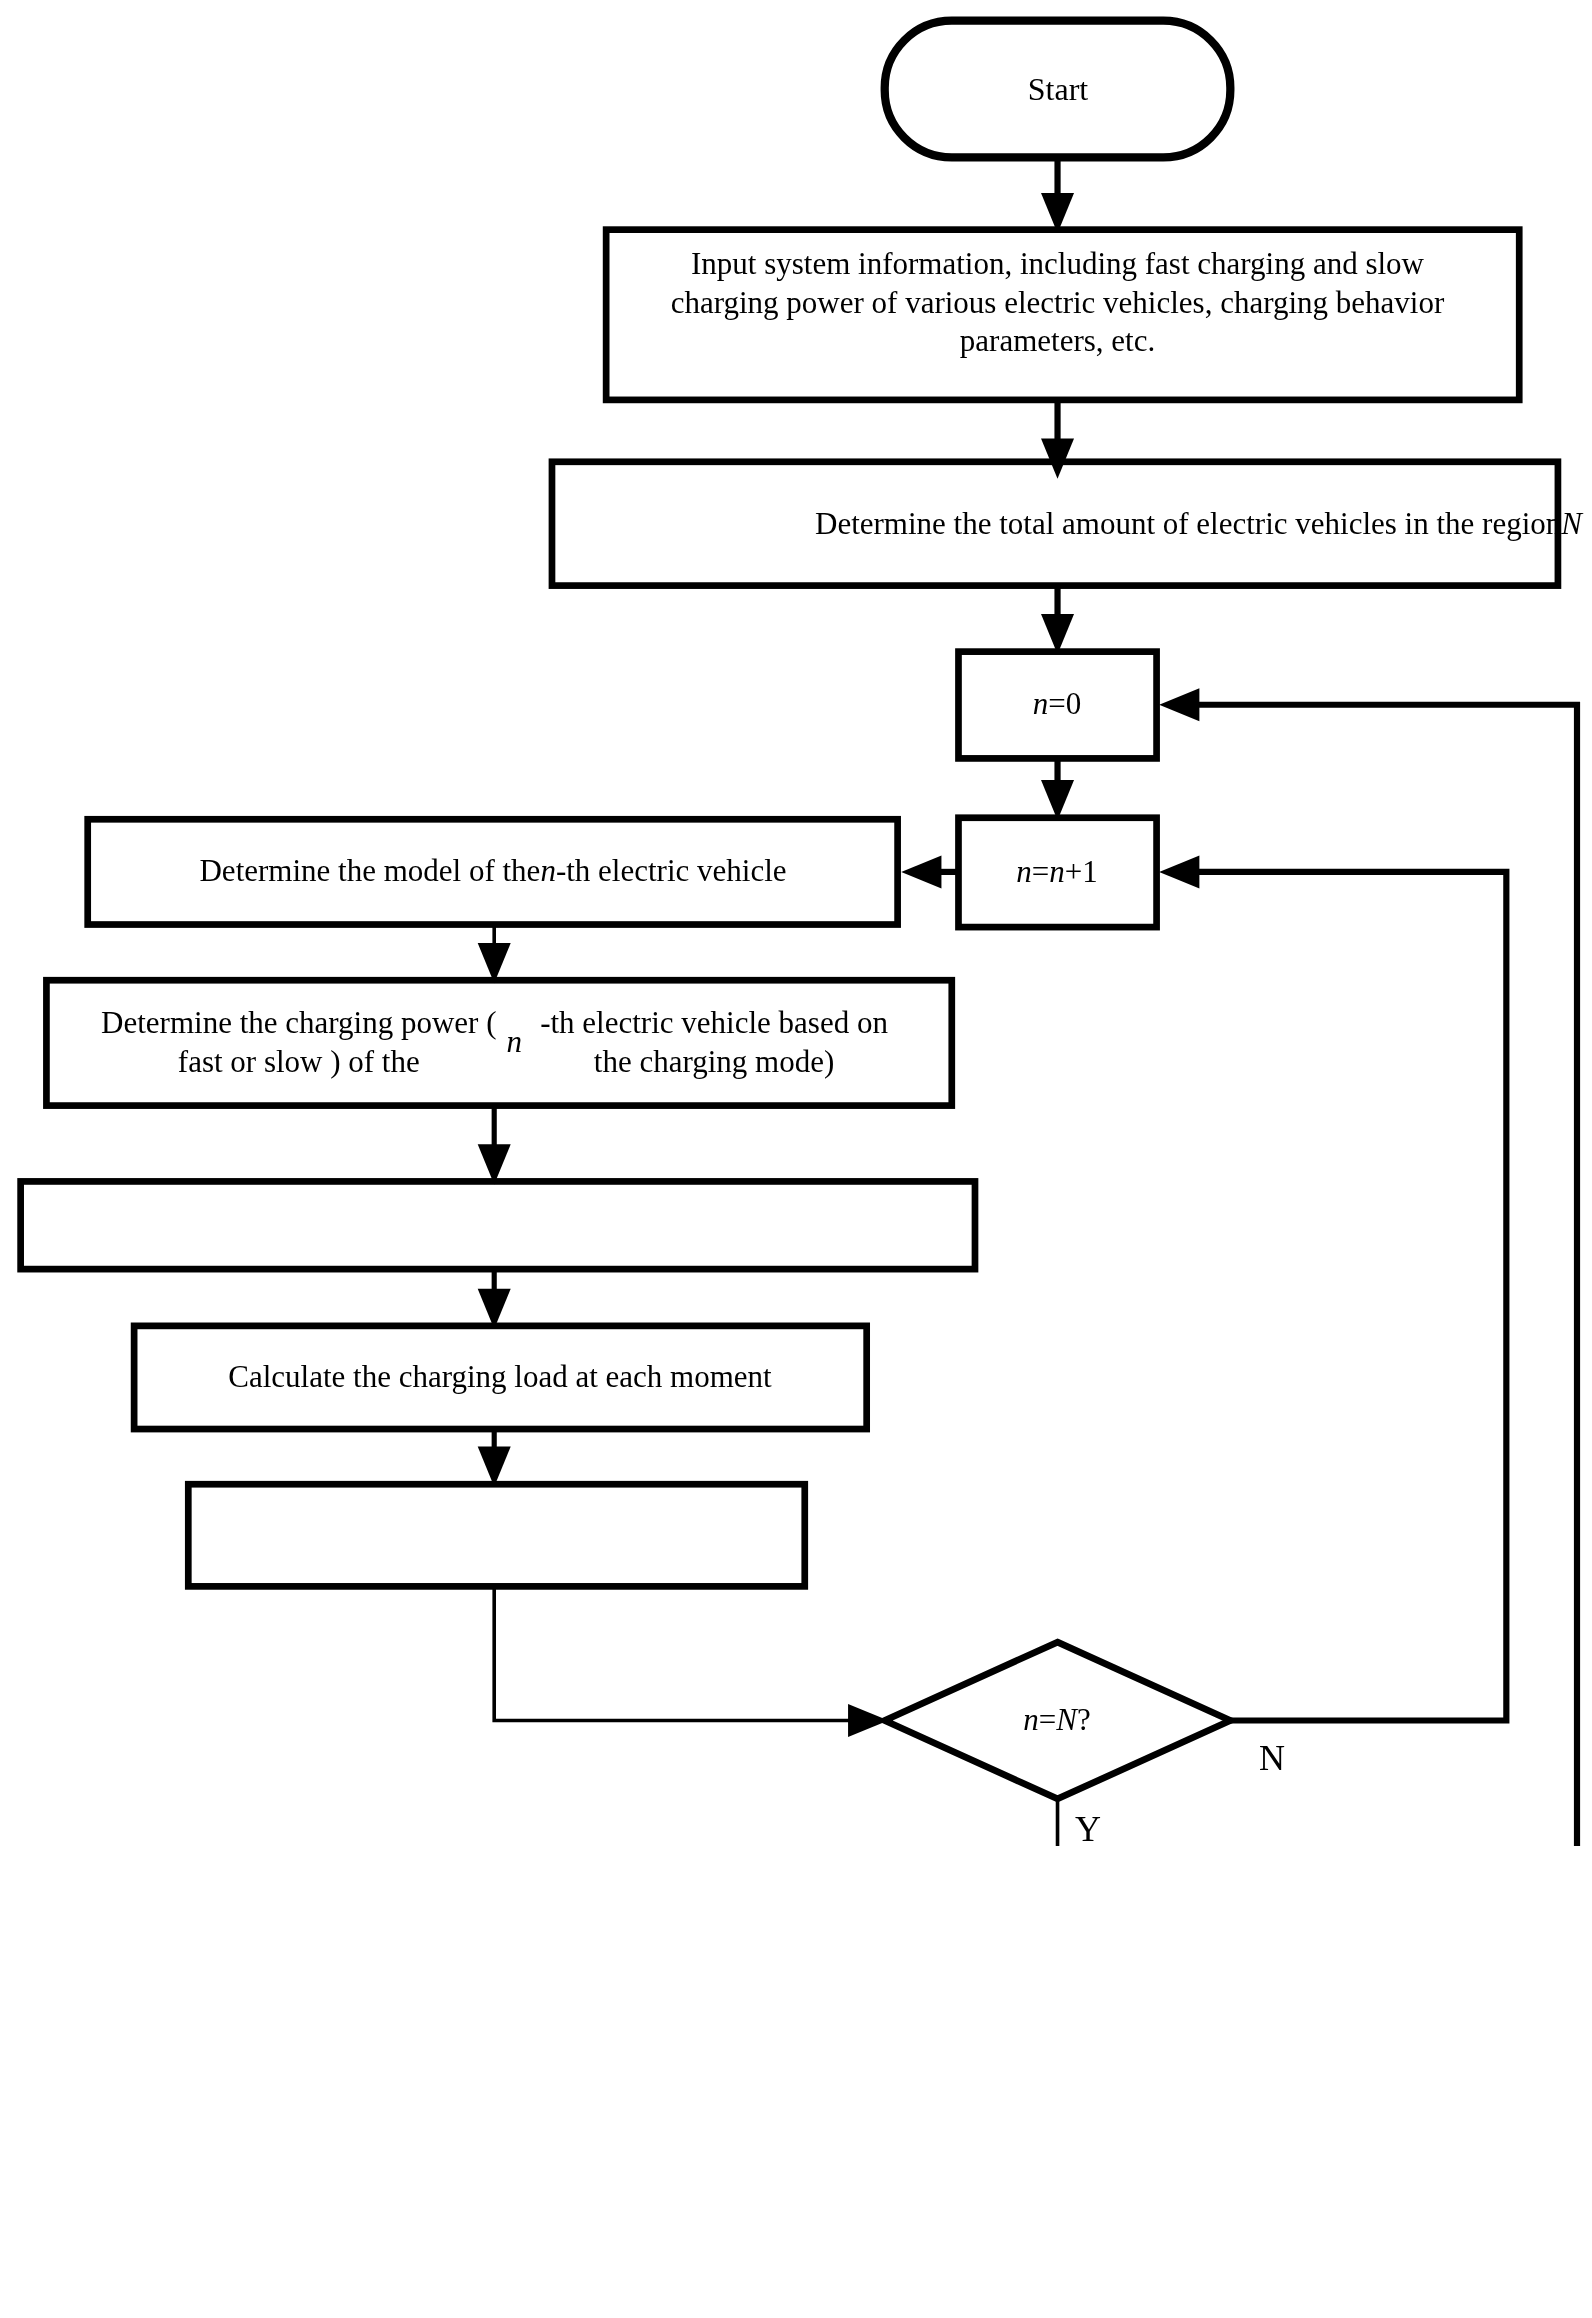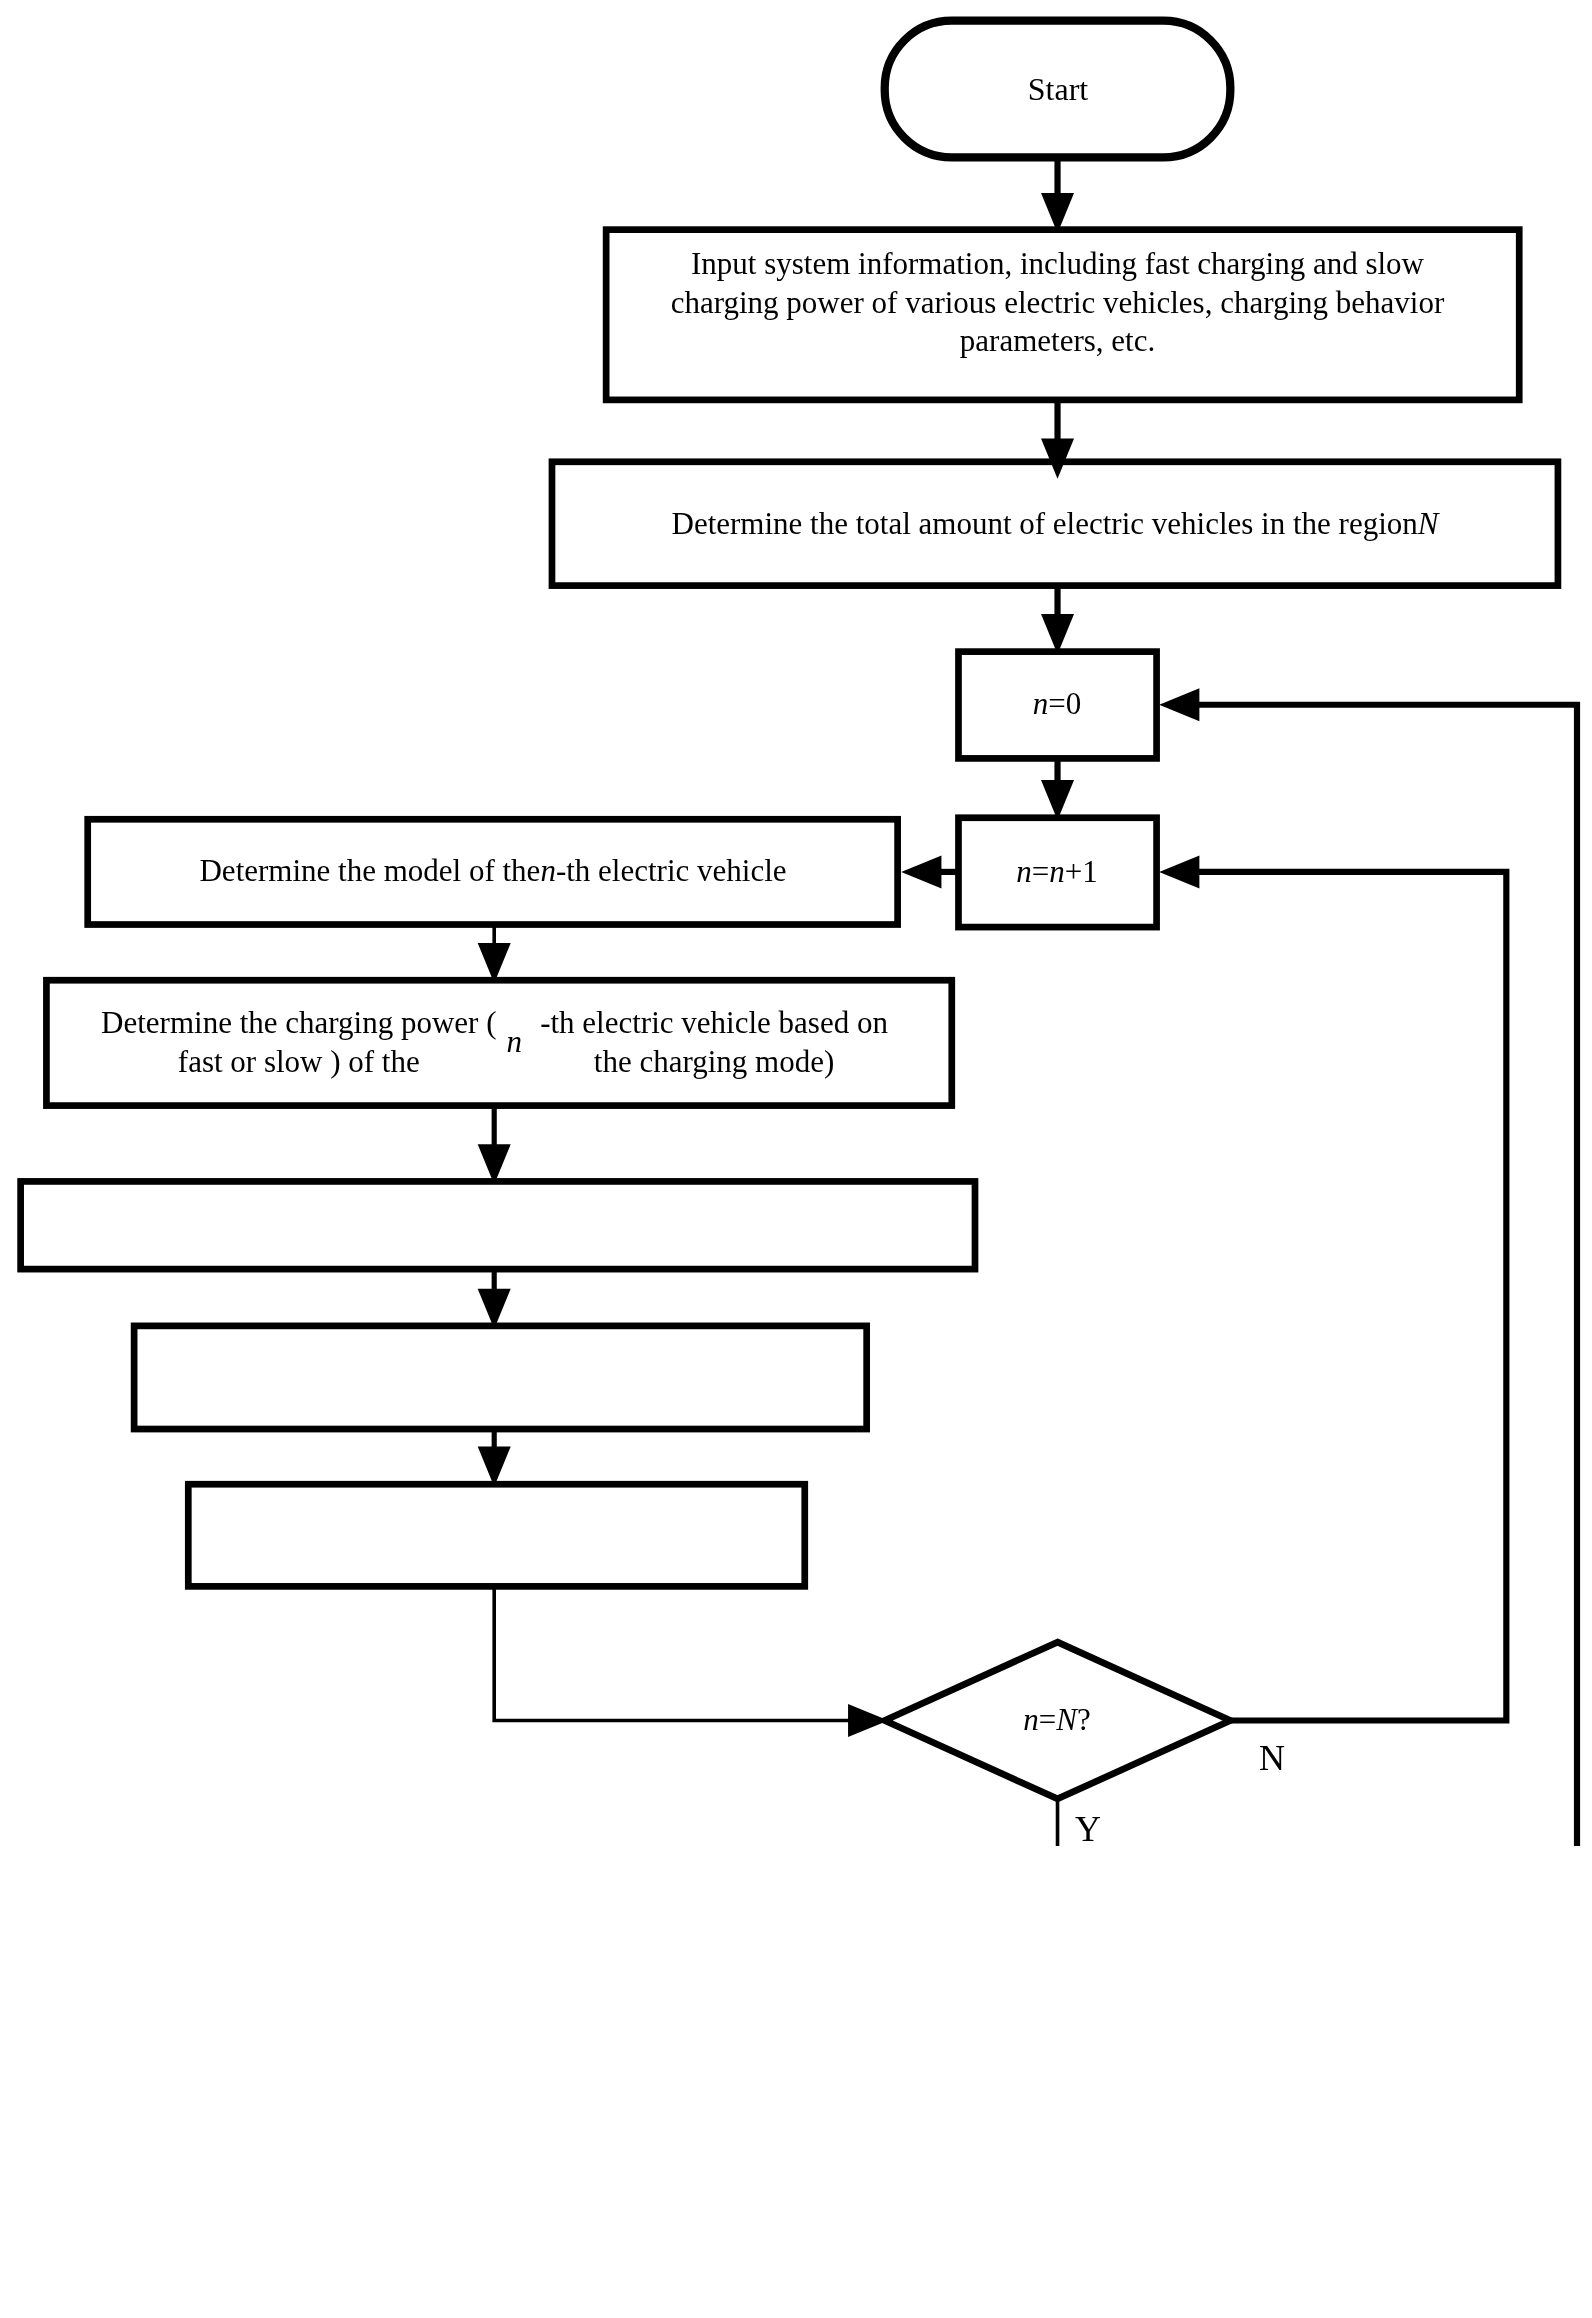--- a/index.html
+++ b/index.html
@@ -86,31 +86,32 @@
       <polygon points="2325,1658 2325,1722 2247,1690"></polygon>
       <polygon points="2018,4116 2082,4116 2050,4194"></polygon>
       <polygon points="2325,1334 2325,1398 2247,1366"></polygon>
     </g>
   </svg>
 
   <div class="node-label big" style="left:885px;top:20.6px;width:346px;height:137px;">Start</div>
 
   <div class="node-label" style="left:650px;top:218px;width:815px;height:170px;">Input system information, including fast charging and slow charging power of various electric vehicles, charging behavior parameters, etc.</div>
 
-  <div class="node-label nowrap" style="left:552px;top:462px;width:1006px;height:124px;">Determine the total amount of electric vehicles in the region <i>N</i></div>
+  <div class="node-label nowrap" style="left:576px;top:462px;width:1006px;height:124px;justify-content:flex-end;">Determine the total amount of electric vehicles in the region <i>N</i></div>
 
   <div class="node-label" style="left:958px;top:651px;width:198px;height:107px;"><i>n</i>=0</div>
 
   <div class="node-label" style="left:958px;top:818px;width:198px;height:109px;"><i>n</i>=<i>n</i>+1</div>
 
   <div class="node-label nowrap" style="left:88px;top:819px;width:810px;height:105px;">Determine the model of the <i>n</i>-th electric vehicle</div>
 
   <div class="node-label" style="left:91px;top:980px;width:815px;height:125px;">Determine the charging power ( fast or slow ) of the <i>n</i>-th electric vehicle based on the charging mode)</div>
 
 
+  <div class="node-label nowrap" style="left:134px;top:1326px;width:732px;height:103px;">Calculate the charging load at each moment</div>
 
 
   <div class="node-label nowrap" style="left:928px;top:1682px;width:258px;height:77px;"><i>n</i>=<i>N</i>?</div>
 
   <div class="node-label nowrap" style="left:903px;top:1937px;width:309px;height:77px;">Convergence</div>
 
 
   <div class="branch-label" style="left:1259px;top:1737px;">N</div>
 
   <div class="branch-label" style="left:1075px;top:1808px;">Y</div>

